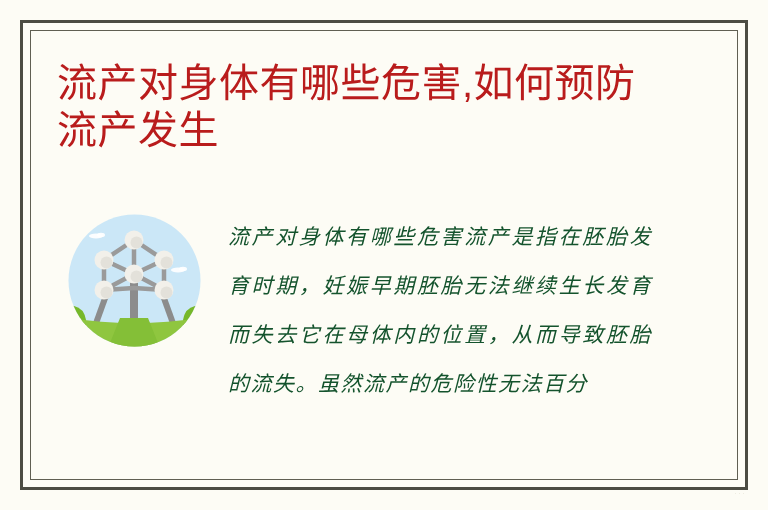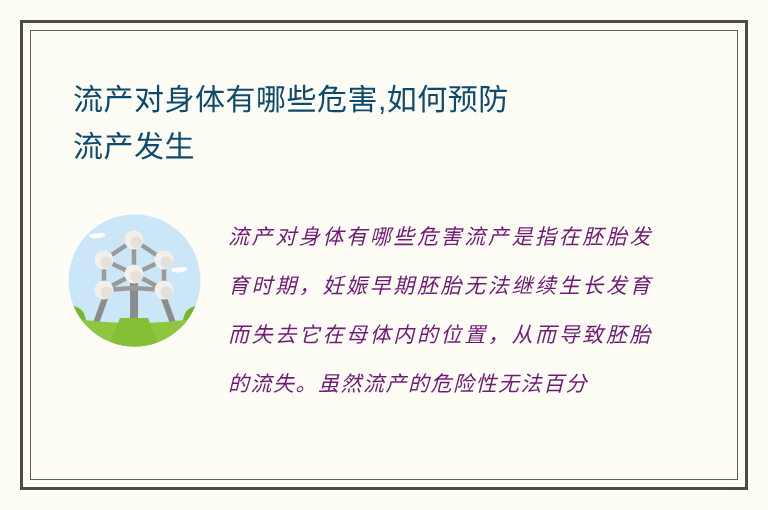--- a/index.html
+++ b/index.html
@@ -57,25 +57,25 @@
     user-select: none;
     pointer-events: none;
   }
 
   
   .article-title {
     position: absolute;
     left: 57px;
     top: 60px;
     width: 600px;
-    margin: 16px;
-    font-size: 30px;
+    margin: 0;
+    font-size: 40px;
     line-height: 47px;
     font-weight: 400;
-    color: #0c4a6e;
+    color: #b91c1c;
     letter-spacing: 0.5px;
     font-family: "Liberation Sans", "DejaVu Sans", sans-serif;
     white-space: pre-line;
   }
 
   
   .illustration {
     position: absolute;
     left: 68px;
     top: 208px;
@@ -90,21 +90,21 @@
 
   
   .article-body {
     position: absolute;
     left: 228px;
     top: 213px;
     width: 424px;
     margin: 0;
     font-size: 21px;
     line-height: 49px;
-    color: #701a75;
+    color: #14532d;
     letter-spacing: 1.5px;
     text-align: justify;
     text-justify: inter-character;
     font-family: "DejaVu Serif", "Liberation Serif", serif;
     font-style: italic;
     font-weight: 400;
   }
 </style>
 </head>
 <body>

